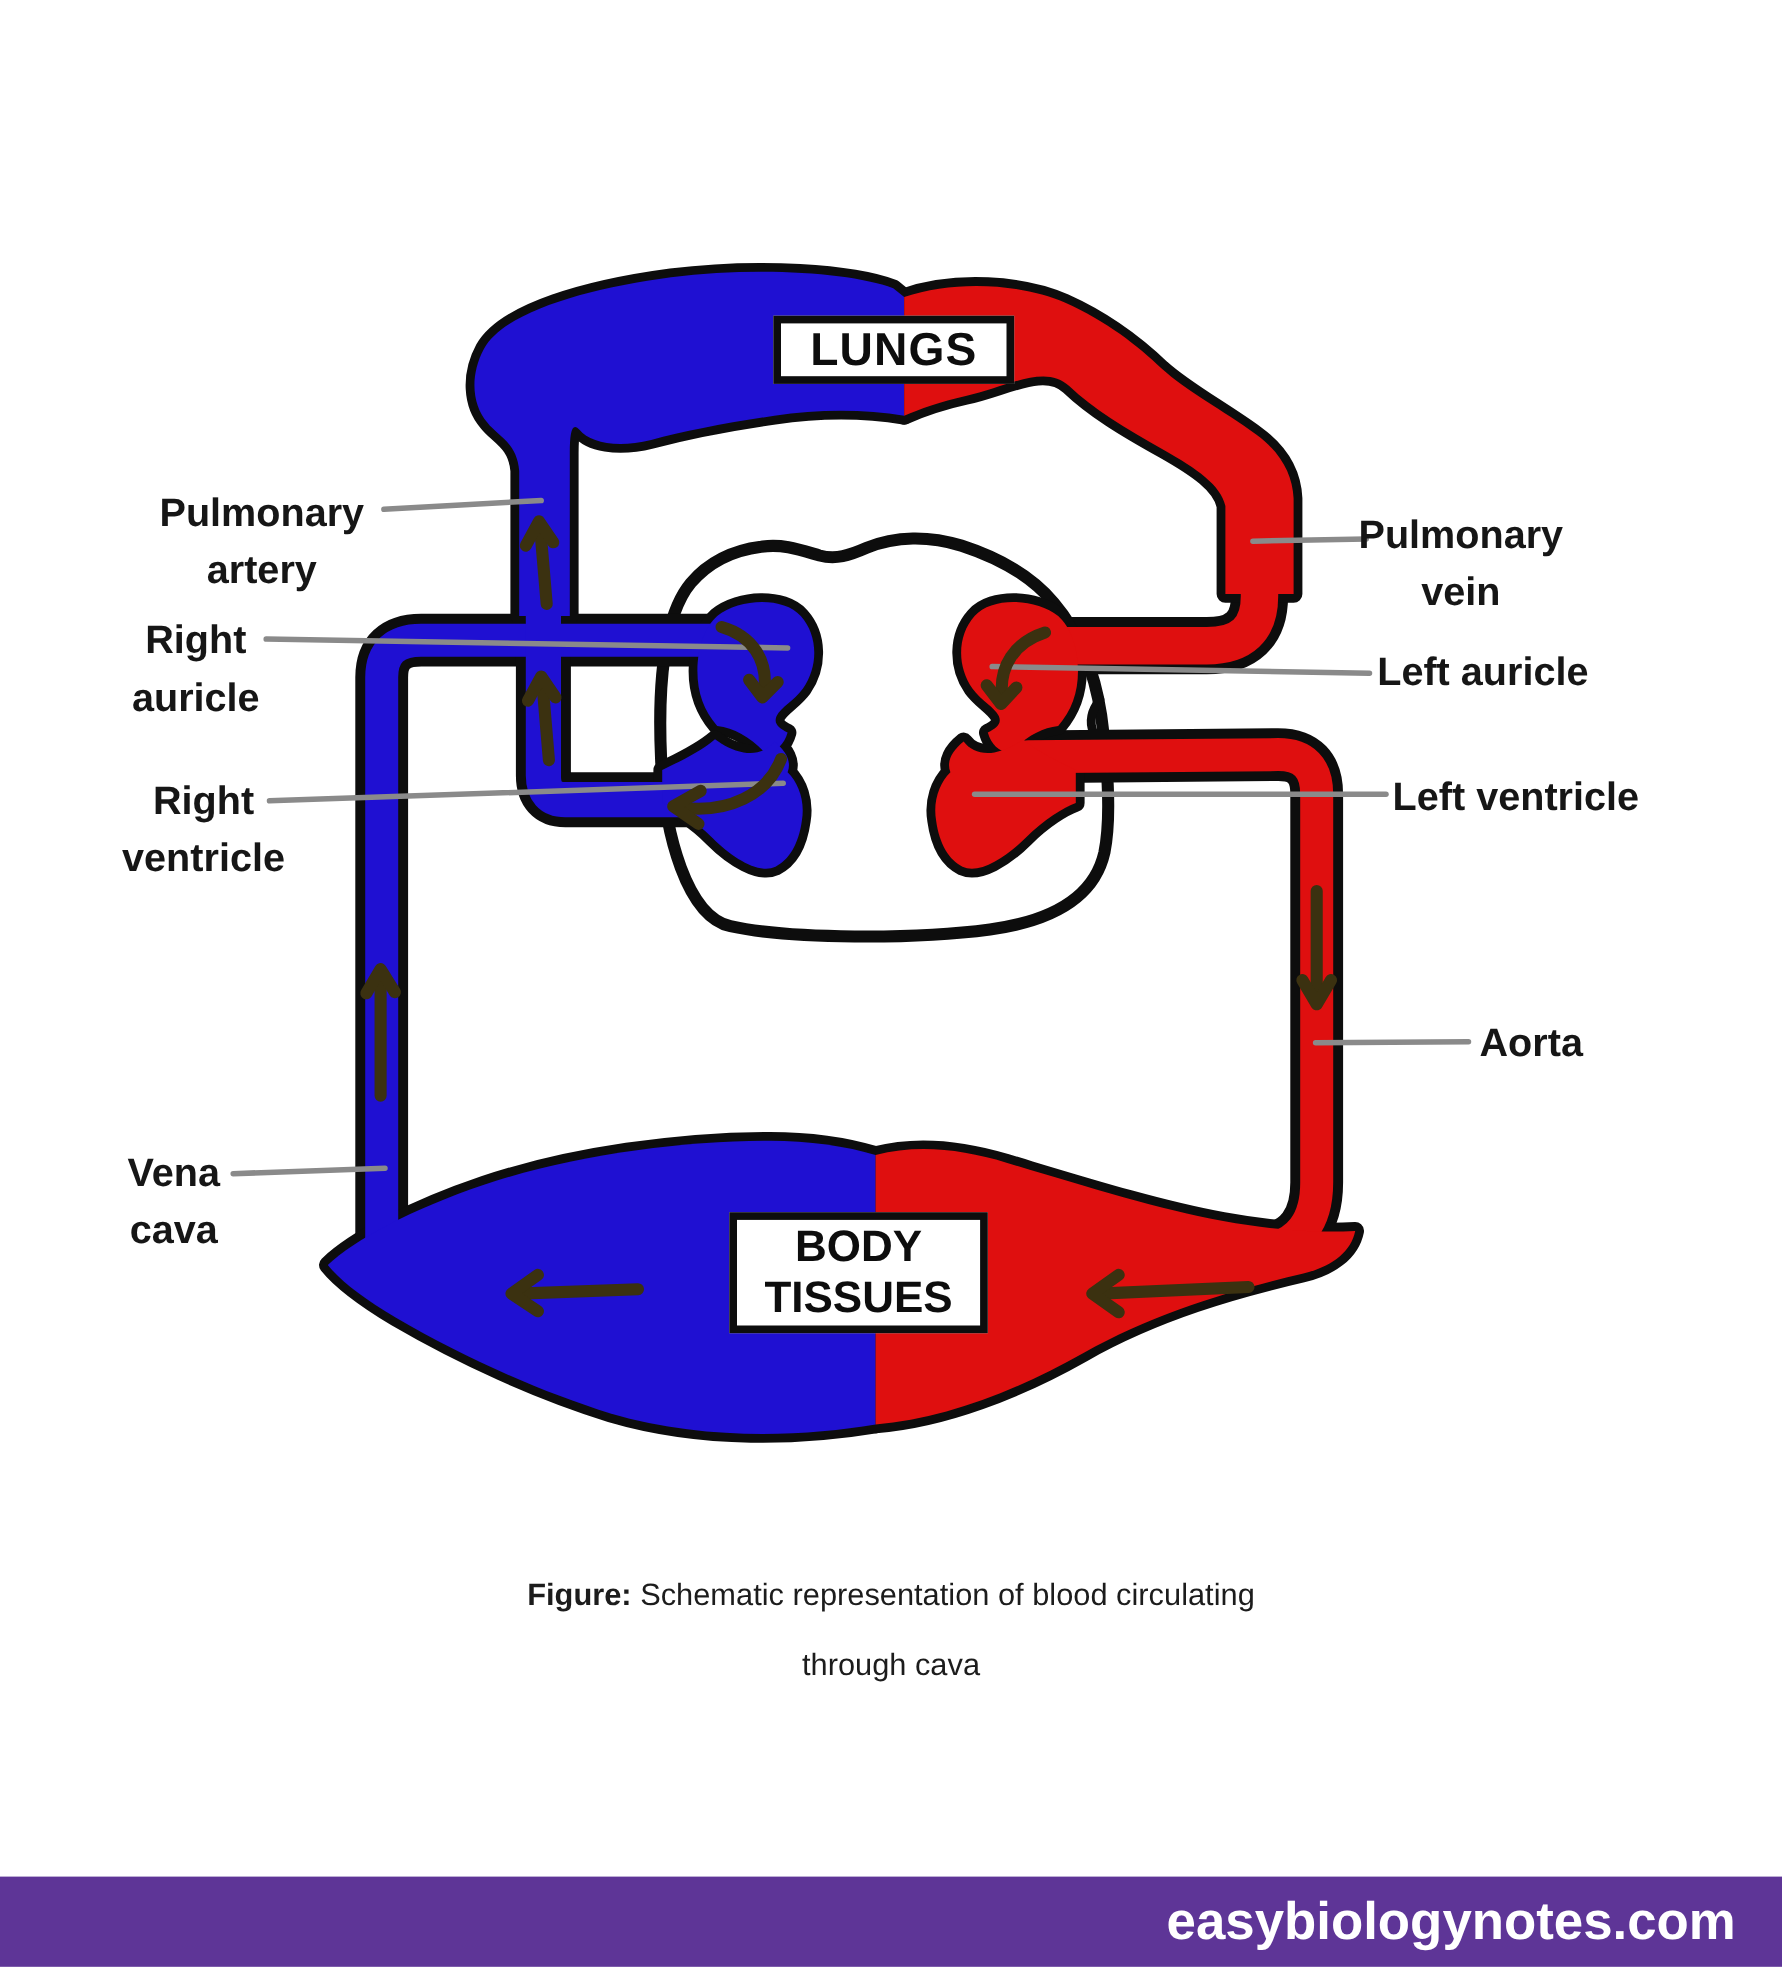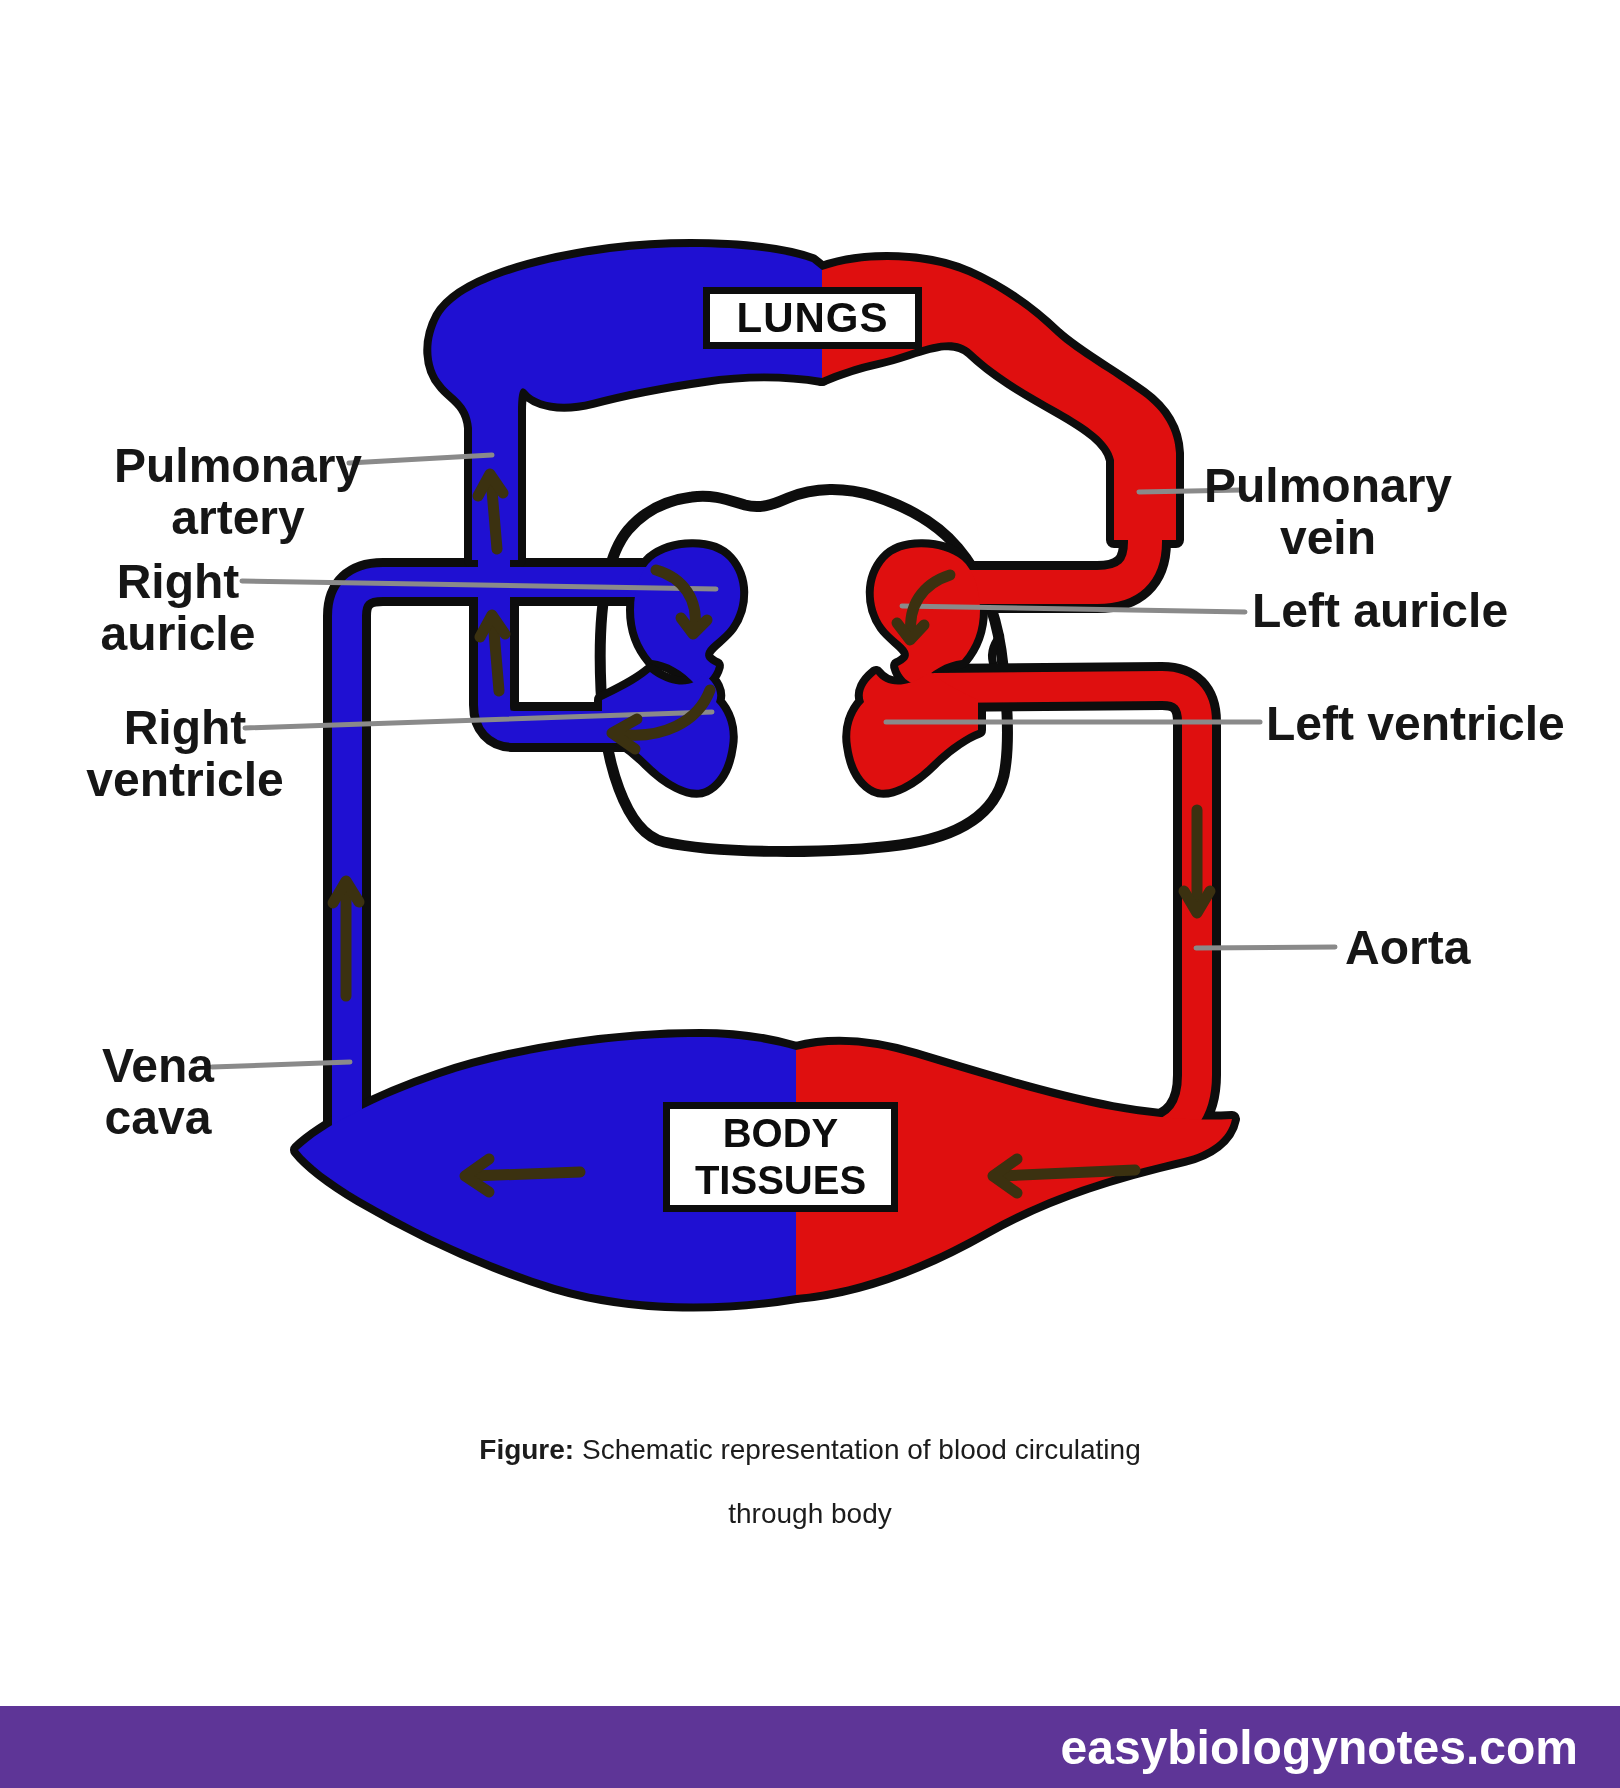--- a/index.html
+++ b/index.html
@@ -1,20 +1,20 @@
 <!DOCTYPE html>
 <html><head>
 <meta charset="utf-8">
 <style>
   html,body{margin:0;padding:0;background:#ffffff;}
   body{width:1620px;height:1788px;position:relative;overflow:hidden;
        font-family:"Liberation Sans", sans-serif;}
   #stage{position:absolute;inset:0;width:1312px;height:1788px;}
   #art{position:absolute;left:0;top:0;}
-  .lbl{position:absolute;color:#161616;font-weight:700;font-size:48px;
+  .lbl{position:absolute;color:#161616;font-weight:700;font-size:36px;
        line-height:52px;text-align:center;white-space:nowrap;}
   .lbl.single{text-align:right;}
   .tagbox{position:absolute;background:#ffffff;border:7px solid #0d0d0d;
        display:flex;flex-direction:column;align-items:center;justify-content:center;
        color:#0d0d0d;font-weight:700;text-align:center;}
   #lungs-box{left:703px;top:287px;width:205px;height:48px;font-size:42px;letter-spacing:1px;}
   #body-box{left:663px;top:1102px;width:221px;height:96px;font-size:40px;line-height:47px;}
   #caption{position:absolute;left:250px;top:1418px;width:1120px;text-align:center;
        color:#1c1c1c;font-size:28px;line-height:64px;font-weight:400;}
   #caption b{font-weight:700;}
@@ -165,20 +165,20 @@
   </div>
   <div class="lbl single" style="left:1266px;top:698px;">
     <div>Left ventricle</div>
   </div>
   <div class="lbl single" style="left:1345px;top:922px;">
     <div>Aorta</div>
   </div>
 
   <div id="caption">
     <div><b>Figure:</b><span> Schematic representation of blood circulating</span></div>
-    <div>through body</div>
+    <div>through cava</div>
   </div>
 
   <div id="footer">
     <span class="site">easybiologynotes.com</span>
   </div>
 
 </div>
 
 </body></html>

